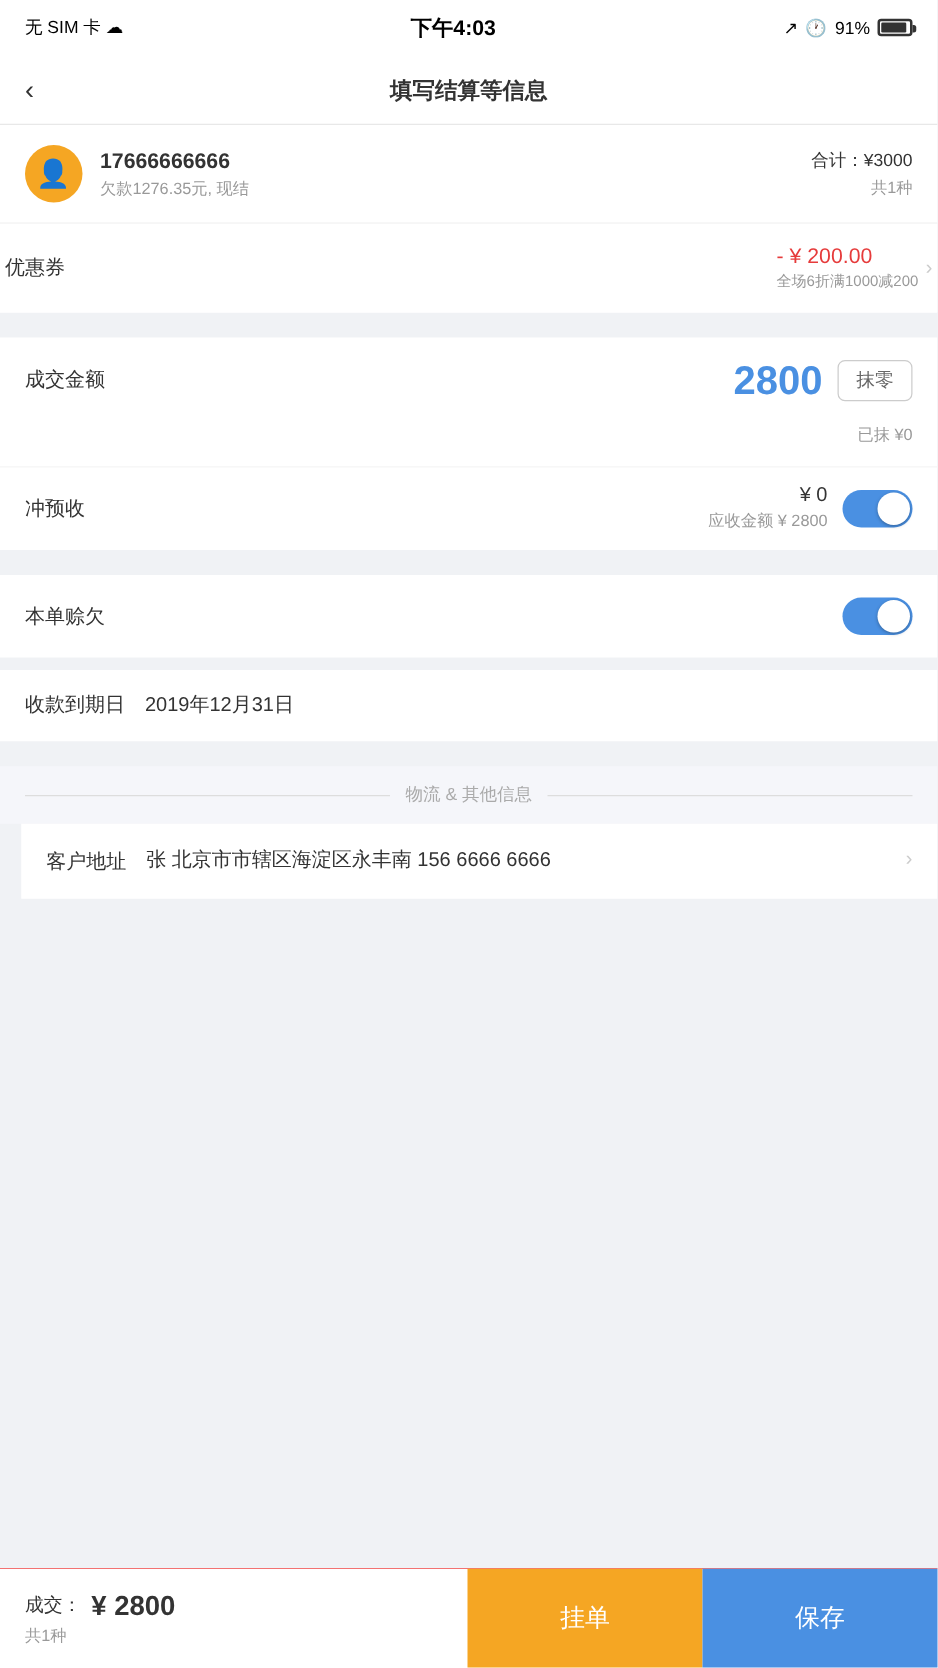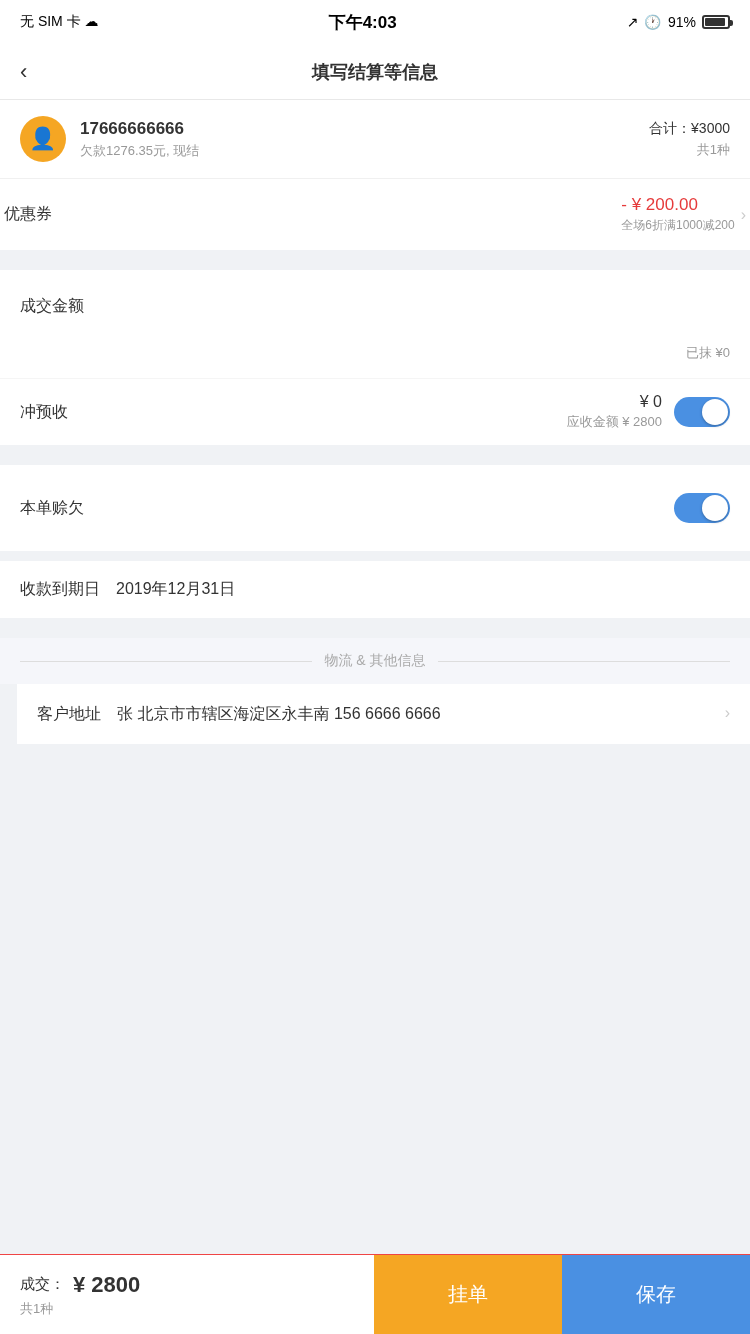--- a/index.html
+++ b/index.html
@@ -98,21 +98,21 @@
     .coupon-discount { font-size: 17px; color: #e63b3b; font-weight: 500; }
     .coupon-desc { font-size: 12px; color: #999; margin-top: 2px; text-align: right; }
     .chevron-icon { font-size: 16px; color: #ccc; }
 
     
     .section-divider { height: 10px; background: #f0f2f5; }
 
     
     .amount-section { background: #fff; margin-bottom: 10px; }
     .amount-row {
-      padding: 26px 20px;
+      padding: 16px 20px;
       display: flex;
       align-items: center;
       justify-content: space-between;
     }
     .amount-label { font-size: 16px; color: #333; }
     .amount-right { display: flex; align-items: center; gap: 12px; }
     .amount-value { font-size: 32px; color: #4a90e2; font-weight: 600; }
     .round-btn {
       border: 1px solid #ccc;
       border-radius: 6px;
@@ -150,21 +150,21 @@
     .toggle-knob {
       width: 26px; height: 26px; border-radius: 50%; background: #fff;
       position: absolute; top: 2px; right: 2px;
       box-shadow: 0 1px 3px rgba(0,0,0,0.3);
     }
 
     
     .debit-section {
       background: #fff;
       margin-bottom: 10px;
-      padding: 28px 20px;
+      padding: 18px 20px;
       display: flex;
       align-items: center;
       justify-content: space-between;
     }
     .debit-label { font-size: 16px; color: #333; }
 
     
     .duedate-section {
       background: #fff;
       margin-bottom: 10px;
@@ -297,20 +297,24 @@
         <span class="chevron-icon">›</span>
       </div>
     </div>
   </div>
 
   <div class="section-divider"></div>
 
   <div class="amount-section">
     <div class="amount-row">
       <div class="amount-label">成交金额</div>
+      <div class="amount-right">
+        <div class="amount-value">2800</div>
+        <button class="round-btn">抹零</button>
+      </div>
     </div>
     <div class="amount-sub-row">
       <span class="amount-sub">已抹 ¥0</span>
     </div>
 
     <div class="prepay-row">
       <div class="prepay-label">冲预收</div>
       <div class="prepay-right">
         <div class="prepay-amount">
           <div class="prepay-value">¥ 0</div>

